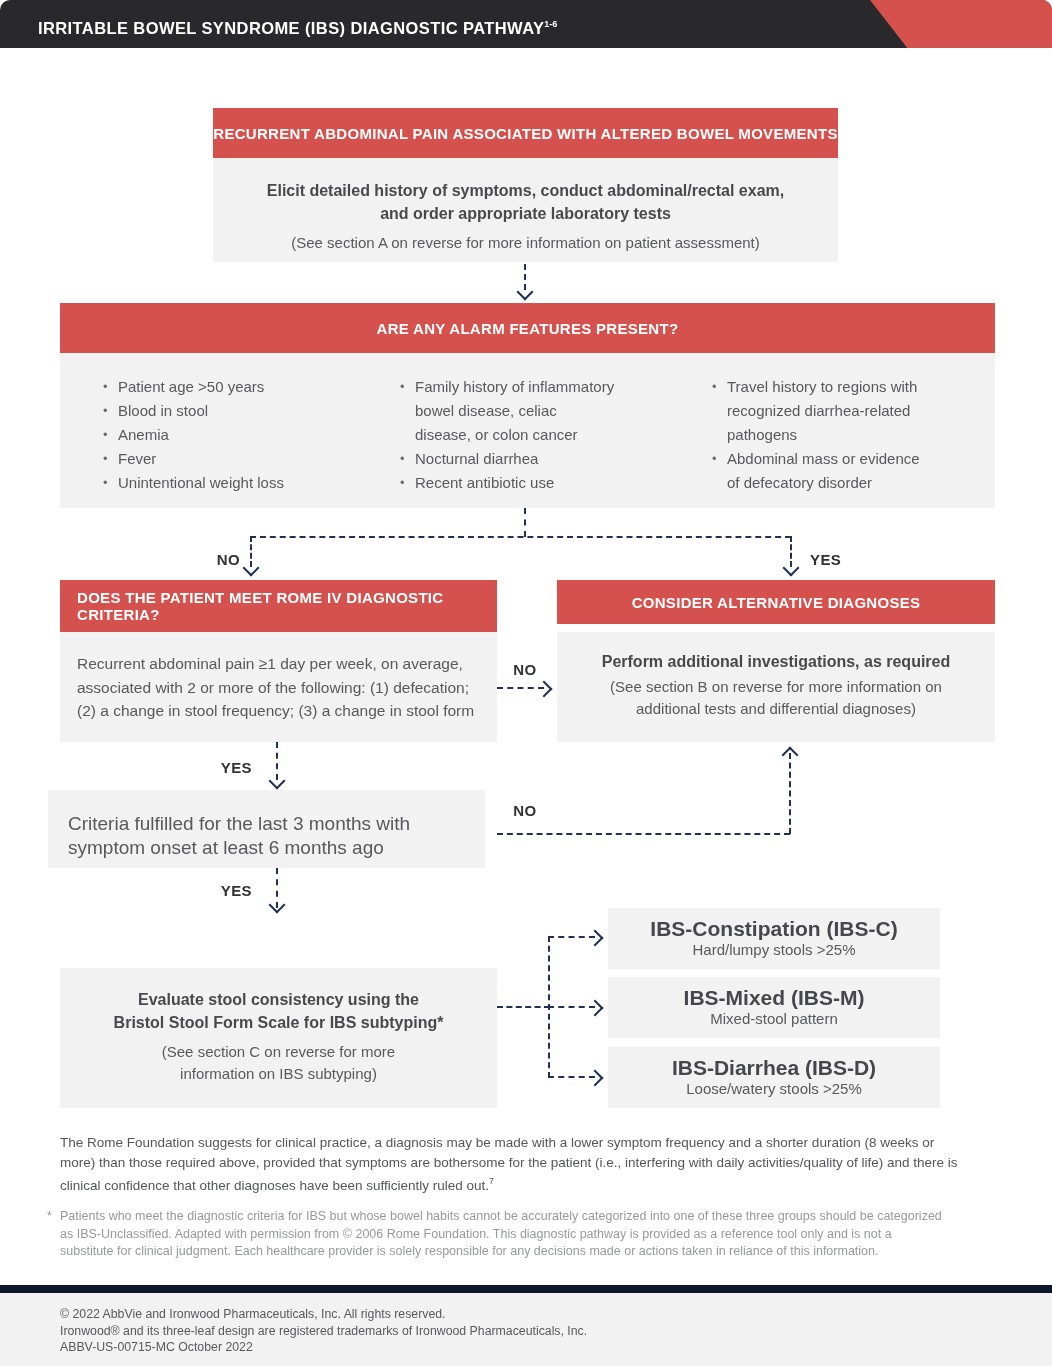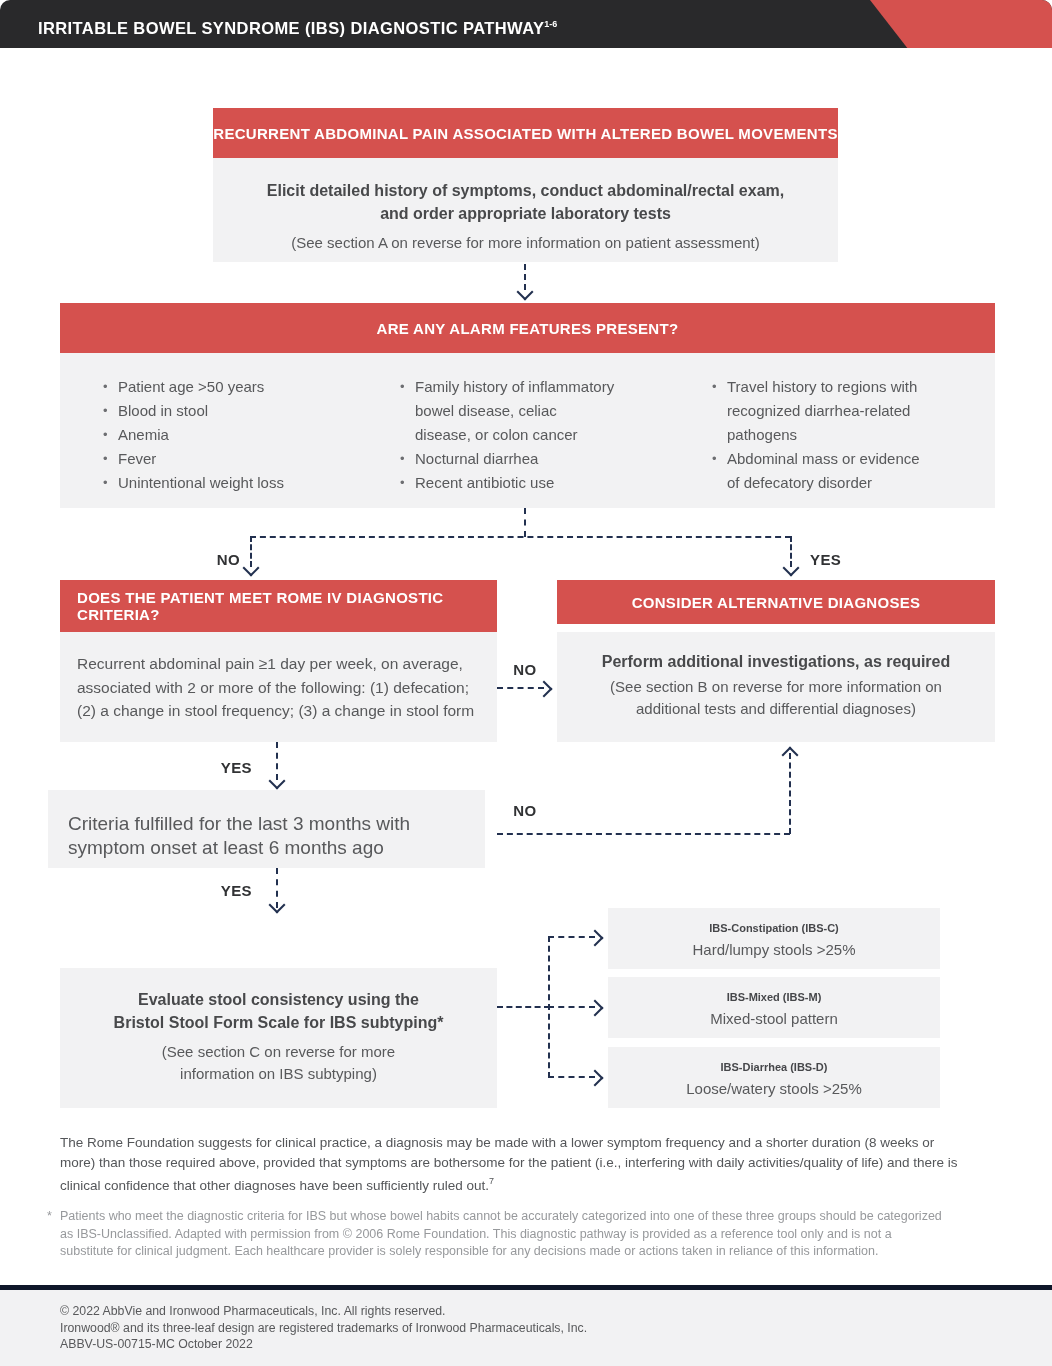--- a/index.html
+++ b/index.html
@@ -36,32 +36,32 @@
   .hdash{position:absolute;border-top:2px dashed #22304f;height:0;}
   .chev{position:absolute;width:10px;height:10px;border-right:2px solid #22304f;border-bottom:2px solid #22304f;}
   .chev.down{transform:rotate(45deg);}
   .chev.right{transform:rotate(-45deg);}
   .chev.up{transform:rotate(-135deg);}
   .branch-label{position:absolute;font-size:15px;font-weight:bold;color:#313234;letter-spacing:.4px;}
 
   
   .sub{position:absolute;left:608px;width:332px;height:61px;background:#f2f2f3;
        display:flex;flex-direction:column;align-items:center;justify-content:center;text-align:center;}
-  .sub .t{font-weight:bold;font-size:11px;color:#46474a;line-height:21px;}
+  .sub .t{font-weight:bold;font-size:21px;color:#46474a;line-height:21px;}
   .sub .d{font-size:15px;color:#58595b;line-height:21px;}
 
   
   .rome-note{position:absolute;left:60px;top:1133px;width:900px;font-size:13.5px;line-height:19.5px;
        color:#545659;}
   .rome-note sup{font-size:9px;}
   .footnote{position:absolute;left:47px;top:1208px;width:900px;display:flex;
        font-size:12.5px;line-height:17.5px;color:#97999c;}
   .footnote .mark{width:13px;flex:none;}
   .footer{position:absolute;left:0;top:1285px;width:1052px;height:81px;background:#f2f2f3;
-       border-top:5px solid #0f172a;box-sizing:border-box;}
+       border-top:8px solid #0f172a;box-sizing:border-box;}
   .footer .inner{position:absolute;left:60px;top:13px;font-size:12.3px;line-height:16.5px;color:#58595b;}
 </style>
 </head>
 <body>
 
 <div class="page">
 
   <div class="hdr">
     <div class="hdr-accent"></div>
     <div class="hdr-title">

